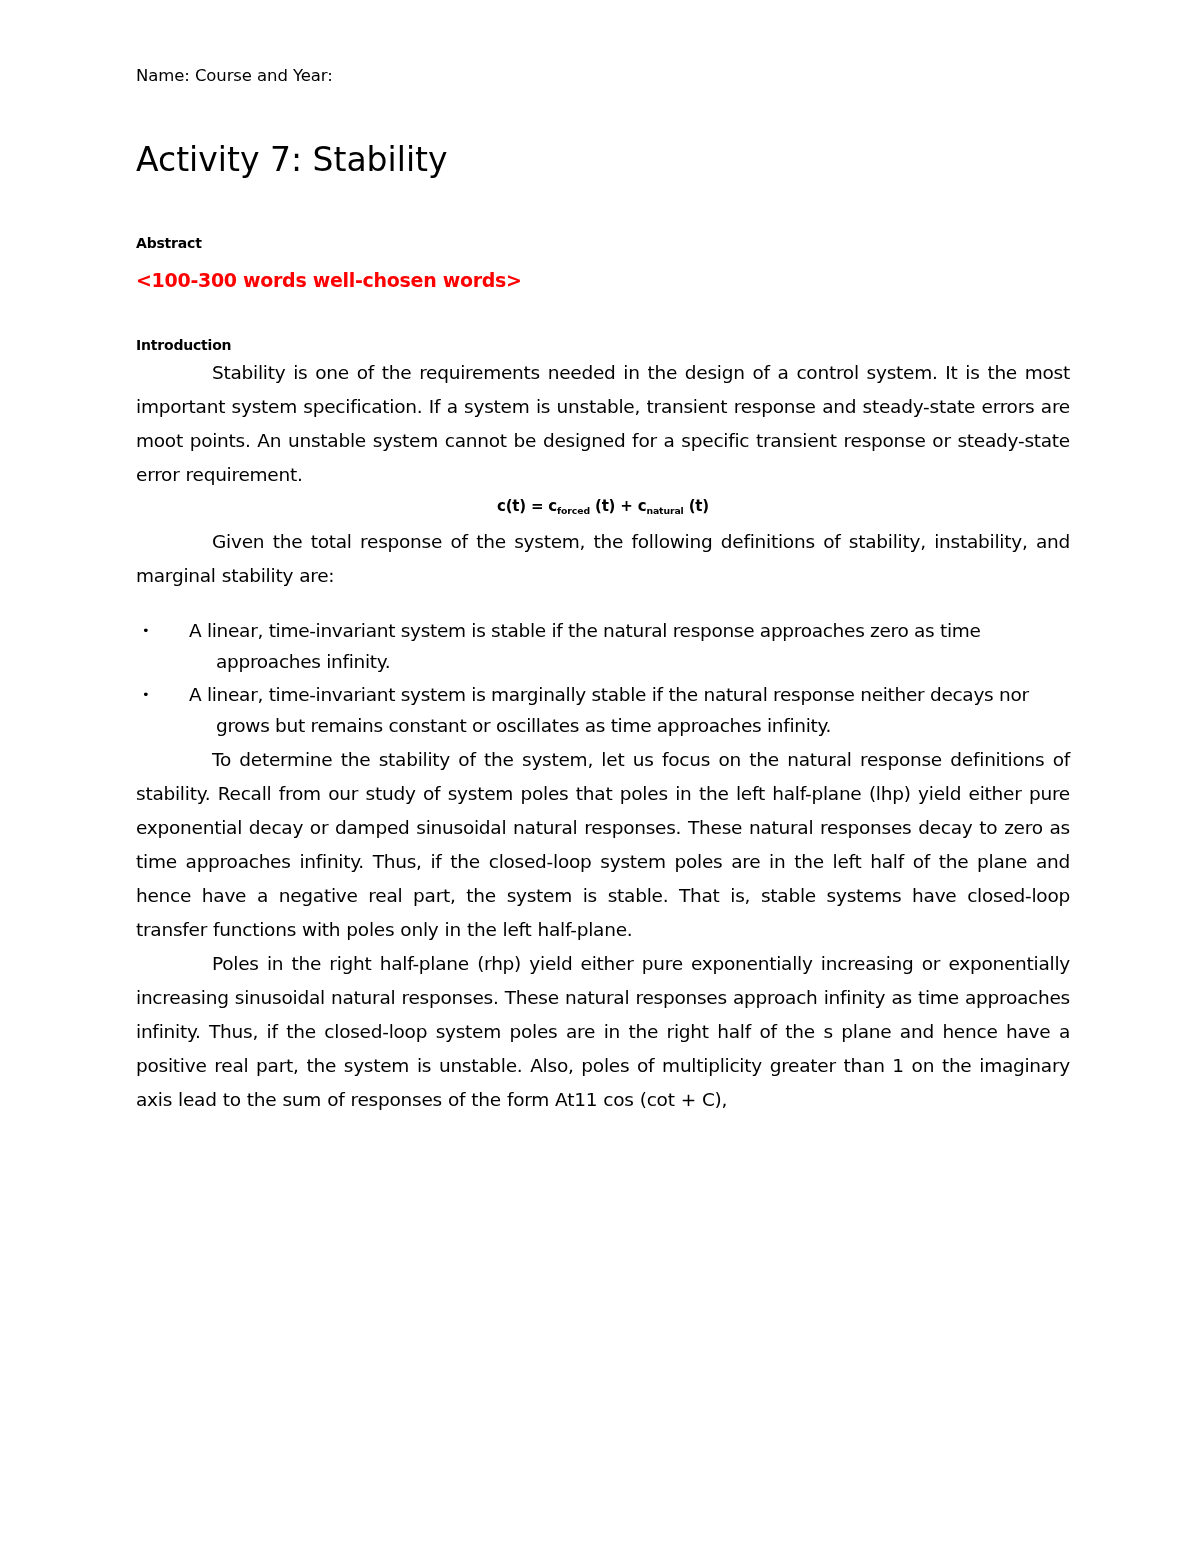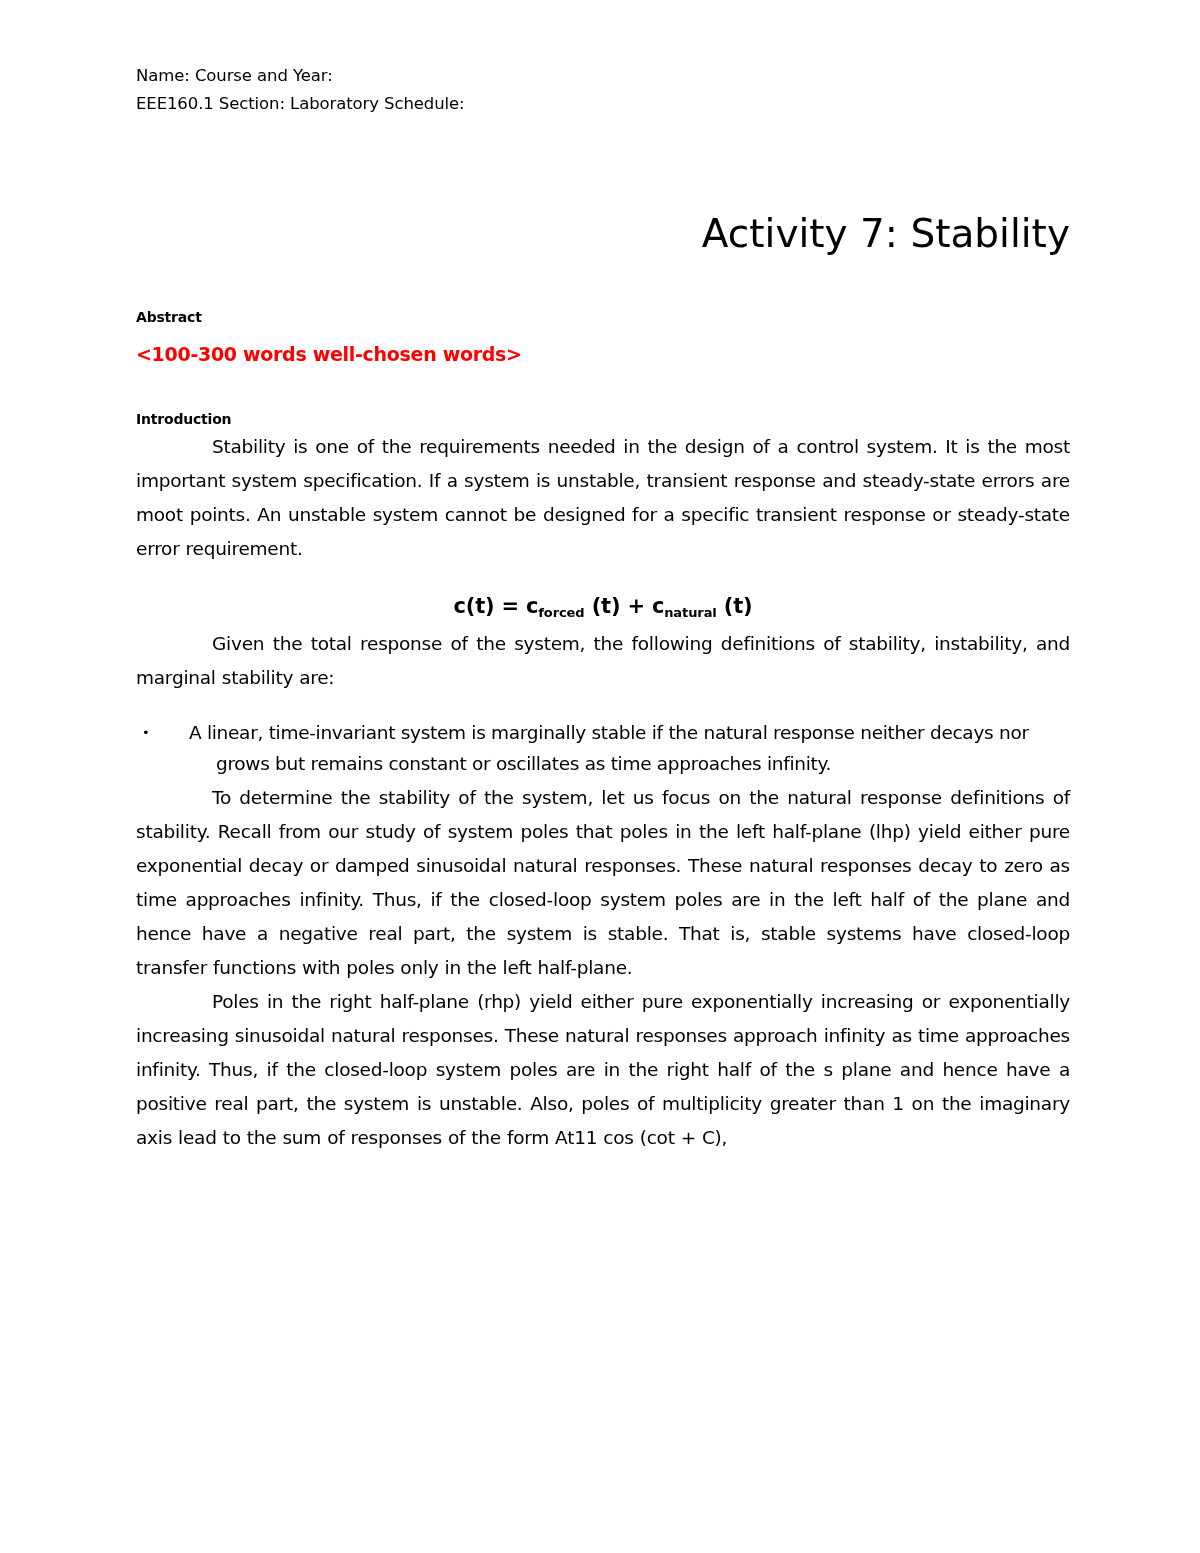--- a/index.html
+++ b/index.html
@@ -28,23 +28,23 @@
     font-size: 16.5px;
     line-height: 28px;
     letter-spacing: -0.1px;
   }
   .doc-header div {
     white-space: nowrap;
   }
 
   
   .doc-title {
-    margin-top: 96px;
-    text-align: right;
-    font-size: 39px;
+    margin-top: 50px;
+    text-align: left;
+    font-size: 33px;
     font-weight: 400;
     line-height: 40px;
     letter-spacing: 0px;
     font-family: "DejaVu Sans", sans-serif;
   }
 
   
   .heading {
     font-size: 14px;
     font-weight: bold;
@@ -75,23 +75,22 @@
     text-indent: 76px;
   }
   .gap-28 { margin-top: 28px; }
   .gap-26 { margin-top: 26px; }
   .gap-34 { margin-top: 34px; }
   .gap-56 { margin-top: 56px; }
   .gap-60 { margin-top: 60px; }
 
   
   .equation {
-    margin-top: 26px;
     text-align: center;
-    font-size: 21px;
+    font-size: 15px;
     font-weight: bold;
     line-height: 28px;
     letter-spacing: -0.2px;
   }
   .equation sub {
     font-size: 0.62em;
     font-weight: bold;
     vertical-align: -0.30em;
     letter-spacing: -0.1px;
   }
@@ -121,21 +120,20 @@
     text-indent: 0;
   }
 </style>
 </head>
 <body>
 
 <div class="page">
 
   <div class="doc-header">
     <div>Name: Course and Year:</div>
-    <div>EEE160.1 Section: Laboratory Schedule:</div>
   </div>
 
   <h1 class="doc-title">Activity 7: Stability</h1>
 
   <div class="heading heading-abstract">Abstract</div>
 
   <div class="red-note" style="color:#FF0000;">&lt;100-300 words well-chosen words&gt;</div>
 
   <div class="heading heading-intro">Introduction</div>
 
@@ -143,20 +141,23 @@
 
 
   <div class="equation">
     <span>c(t) = c</span><sub>forced</sub><span> (t) + c</span><sub>natural</sub><span> (t)</span>
   </div>
 
   <p class="body indent gap-26">Given the total response of the system, the following definitions of stability, instability, and marginal stability are:</p>
 
   <ul class="bullets">
     <li>
+      <span class="bullet-dot">•</span><span class="bullet-text">A linear, time-invariant system is stable if the natural response approaches zero as time approaches infinity.</span>
+    </li>
+    <li>
       <span class="bullet-dot">•</span><span class="bullet-text">A linear, time-invariant system is marginally stable if the natural response neither decays nor grows but remains constant or oscillates as time approaches infinity.</span>
     </li>
   </ul>
 
   <p class="body indent gap-60">To determine the stability of the system, let us focus on the natural response definitions of stability. Recall from our study of system poles that poles in the left half-plane (lhp) yield either  pure exponential decay or damped sinusoidal natural responses. These natural responses decay  to zero as time approaches infinity. Thus, if the closed-loop system poles are in the left half of  the plane and hence have a negative real part, the system is stable. That is, stable systems have  closed-loop transfer functions with poles only in the left half-plane.</p>
 
   <p class="body indent gap-56">Poles in the right half-plane (rhp) yield either pure exponentially increasing or exponentially increasing sinusoidal natural responses. These natural responses approach infinity as time approaches infinity. Thus, if the closed-loop system poles are in the right half of the s plane and hence have a positive real part, the system is unstable. Also, poles of multiplicity greater than 1 on the imaginary axis lead to the sum of responses of the form At11 cos (cot + C),</p>
 
 </div>
 

